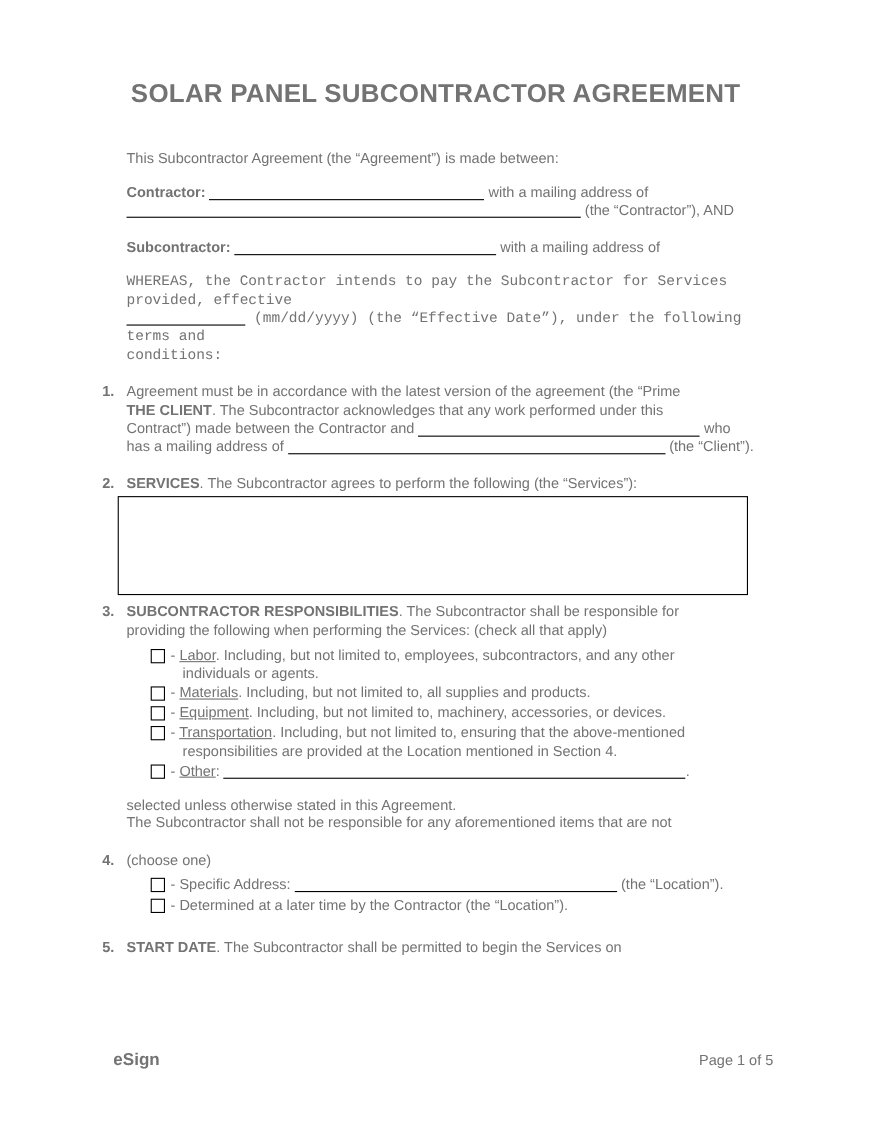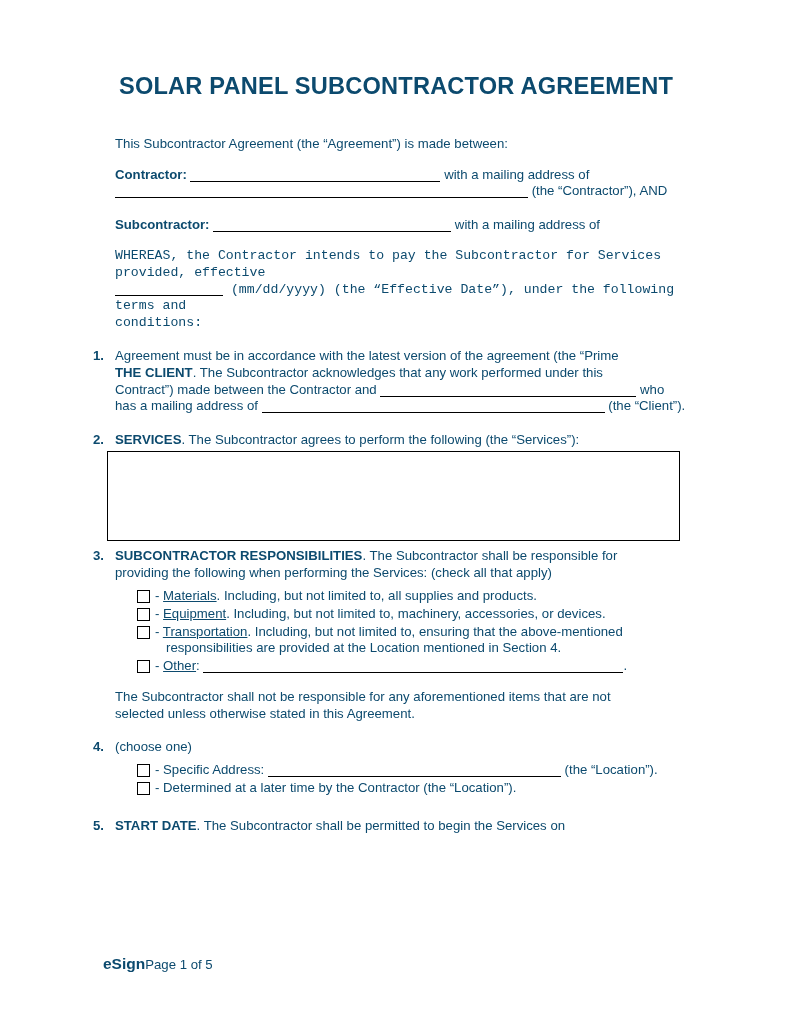--- a/index.html
+++ b/index.html
@@ -1,21 +1,21 @@
 <!DOCTYPE html>
 <html><head>
 <meta charset="utf-8">
 <style>
   html, body { margin: 0; padding: 0; background: #ffffff; }
   .page {
     position: relative;
     width: 791px;
     height: 1024px;
     background: #ffffff;
-    color: #0c4a6e;
+    color: #737373;
     font-family: "Liberation Sans", "DejaVu Sans", sans-serif;
     font-size: 13.2px;
     line-height: 16.6px;
     overflow: hidden;
   }
   .content { padding: 72px 92px 0 93px; }
   .title {
     margin: 0;
     text-align: center;
     font-size: 23.6px;
@@ -63,20 +63,21 @@
   .mt-17 { margin-top: 17px; }
   .mt-22 { margin-top: 22px; }
   .mt-7 { margin-top: 7px; }
   .mt-6 { margin-top: 6px; }
   .footer {
     position: absolute;
     left: 103px;
     right: 88px;
     top: 956px;
     display: flex;
+    justify-content: space-between;
     align-items: baseline;
   }
   .brand { font-weight: bold; font-size: 15.5px; }
   .pageno { font-size: 13.2px; }
   .w108 { width: 108px; }
   .w238 { width: 238px; }
   .w250 { width: 250px; }
   .w256 { width: 256px; }
   .w293 { width: 293px; }
   .w343 { width: 343px; }
@@ -151,20 +152,30 @@
       </div>
     </div>
 
     <div class="sec mt-7">
       <span class="num">3.</span>
       <div class="sbody">
         <span class="line"><b class="hd">SUBCONTRACTOR RESPONSIBILITIES</b><span>. The Subcontractor shall be responsible for</span></span>
         <span class="line">providing the following when performing the Services: (check all that apply)</span>
 
         <div class="mt-6">
+          <div class="chk-row">
+            <span class="checkbox"></span>
+            <div class="chk-text">
+              <span class="line">
+                <span>-</span>
+                <span class="u">Labor</span><span>. Including, but not limited to, employees, subcontractors, and any other</span>
+              </span>
+              <span class="line chk-line2">individuals or agents.</span>
+            </div>
+          </div>
 
           <div class="chk-row">
             <span class="checkbox"></span>
             <div class="chk-text">
               <span class="line">
                 <span>-</span>
                 <span class="u">Materials</span><span>. Including, but not limited to, all supplies and products.</span>
               </span>
             </div>
           </div>
@@ -198,22 +209,22 @@
                 <span class="u">Other</span><span>:</span>
                 <span class="blank w420"></span><span>.</span>
               </span>
             </div>
           </div>
         </div>
       </div>
     </div>
 
     <p class="para indent mt-14">
+      <span class="line">selected unless otherwise stated in this Agreement.</span>
       <span class="line">The Subcontractor shall not be responsible for any aforementioned items that are not</span>
-      <span class="line">selected unless otherwise stated in this Agreement.</span>
     </p>
 
     <div class="sec mt-17">
       <span class="num">4.</span>
       <div class="sbody">
         <span class="line">(choose one)</span>
 
         <div class="mt-6">
           <div class="chk-row">
             <span class="checkbox"></span>

